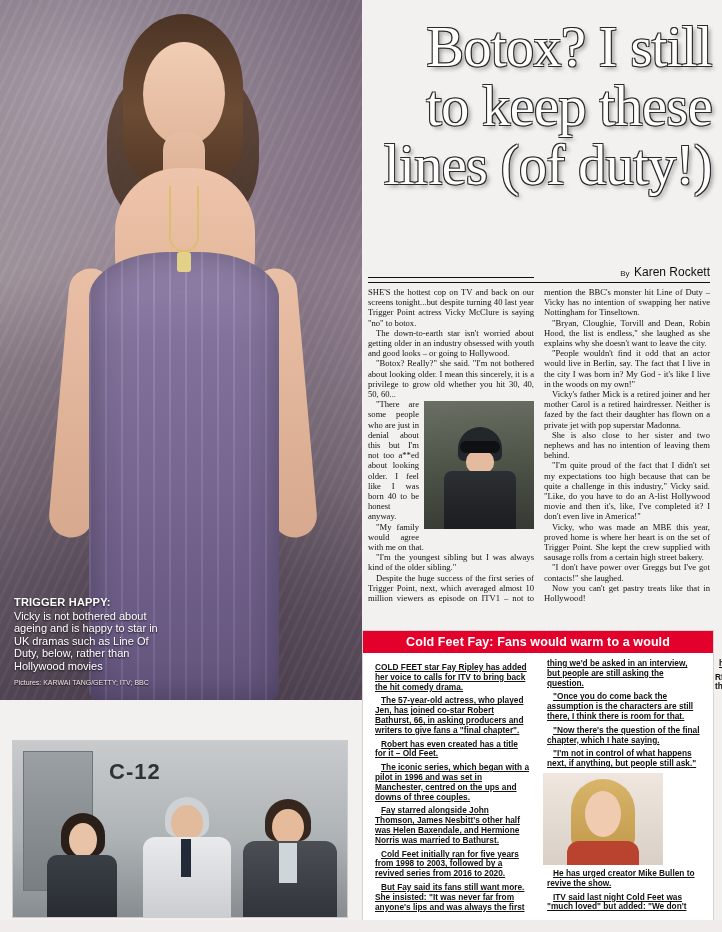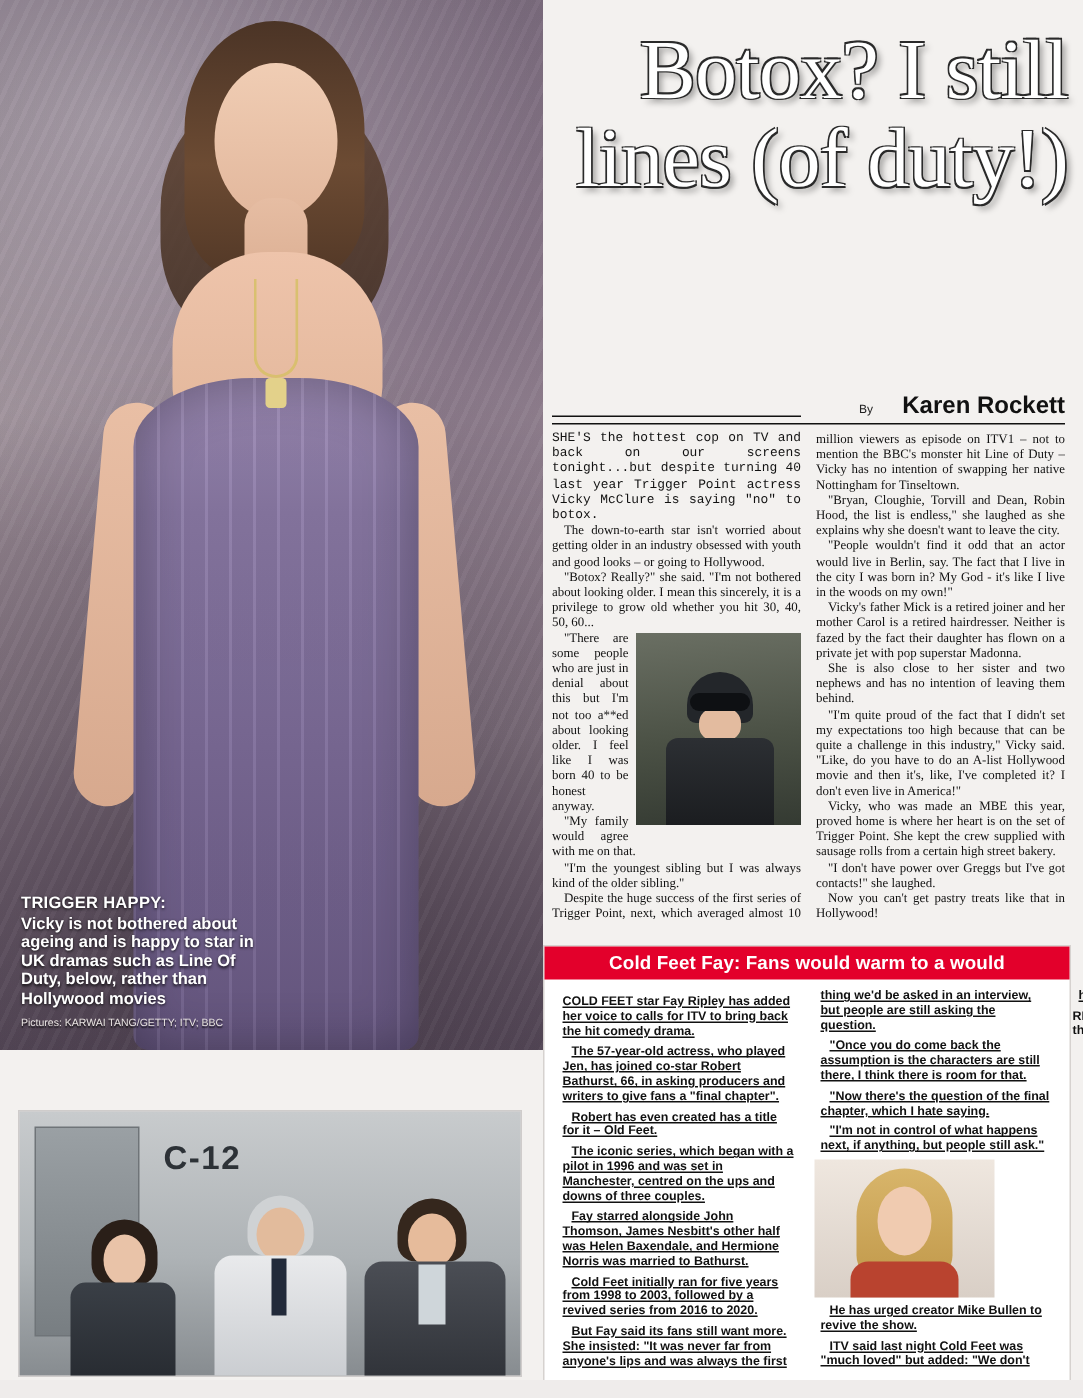--- a/index.html
+++ b/index.html
@@ -158,21 +158,21 @@
     color: #ffffff;
     text-shadow: 0 1px 2px rgba(0,0,0,.85);
   }
   .photo-caption .cap-title {
     font-weight: bold;
     font-size: 11px;
     letter-spacing: .2px;
     margin-bottom: 2px;
   }
   .photo-caption .cap-body {
-    font-weight: bold;
+    font-weight: normal;
     font-size: 11px;
     line-height: 12.4px;
   }
   .photo-credit {
     position: absolute;
     left: 14px;
     bottom: 14px;
     font-size: 7px;
     color: #e9e4e2;
     text-shadow: 0 1px 1px rgba(0,0,0,.8);
@@ -211,24 +211,23 @@
     align-items: flex-end;
     border-bottom: 1px solid #111;
     padding-bottom: 2px;
     margin-bottom: 4px;
   }
   .byline-by {
     font-size: 8px;
     color: #222;
   }
   .byline-name {
-    font-size: 16px;
-    font-weight: bold;
+    font-size: 12px;
+    font-weight: normal;
     color: #111;
-    margin-left: 15px;
   }
   .byline-left-rule {
     width: 166px;
     border-bottom: 1px solid #111;
     height: 0;
     align-self: flex-end;
     margin-bottom: 2px;
   }
   .cols {
     column-count: 2;
@@ -238,21 +237,21 @@
     font-size: 8.6px;
     line-height: 10.2px;
     text-align: justify;
     color: #111;
     height: 360px;
   }
   .cols p {
     margin: 0;
     text-indent: 8px;
   }
-  .cols p.first { text-indent: 0; font-family: Liberation Mono, monospace; }
+  .cols p.first { text-indent: 0; }
   .inline-photo {
     float: right;
     width: 110px;
     height: 128px;
     margin: 2px 0 3px 5px;
     background: linear-gradient(175deg,#6a6f63,#4b5145 55%,#343a32);
     position: relative;
     overflow: hidden;
     shape-outside: margin-box;
   }
@@ -458,20 +457,21 @@
 
     <div class="photo-caption">
       <div class="cap-title">TRIGGER HAPPY:</div>
       <div class="cap-body">Vicky is not bothered about ageing and is happy to star in UK dramas such as Line Of Duty, below, rather than Hollywood movies</div>
     </div>
     <div class="photo-credit">Pictures: KARWAI TANG/GETTY; ITV; BBC</div>
   </div>
 
   <div class="headline">
     <div>Botox? I still</div>
+    <div>to keep these</div>
     <div>lines (of duty!)</div>
   </div>
 
   <div class="article">
     <div class="byline-row">
       <div class="byline-left-rule"></div>
       <div>
         <span class="byline-by">By</span>
         <span class="byline-name">Karen Rockett</span>
       </div>

